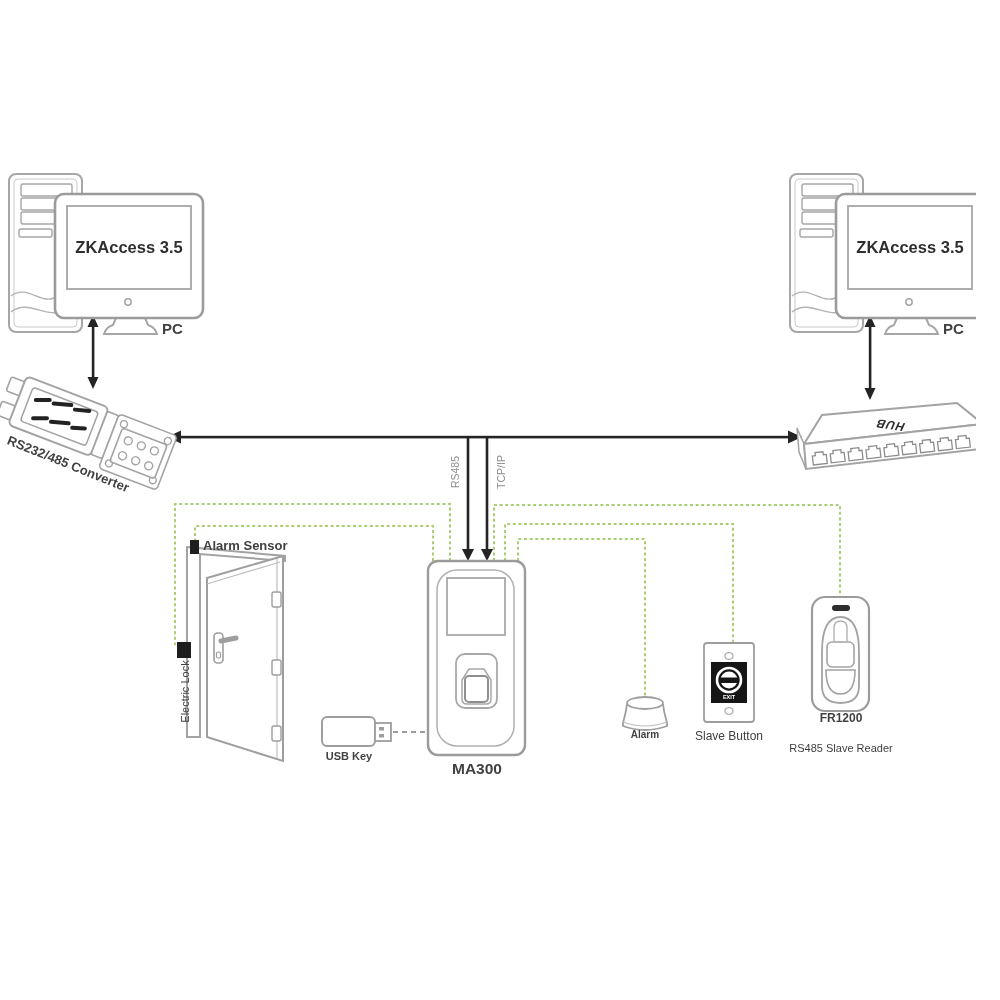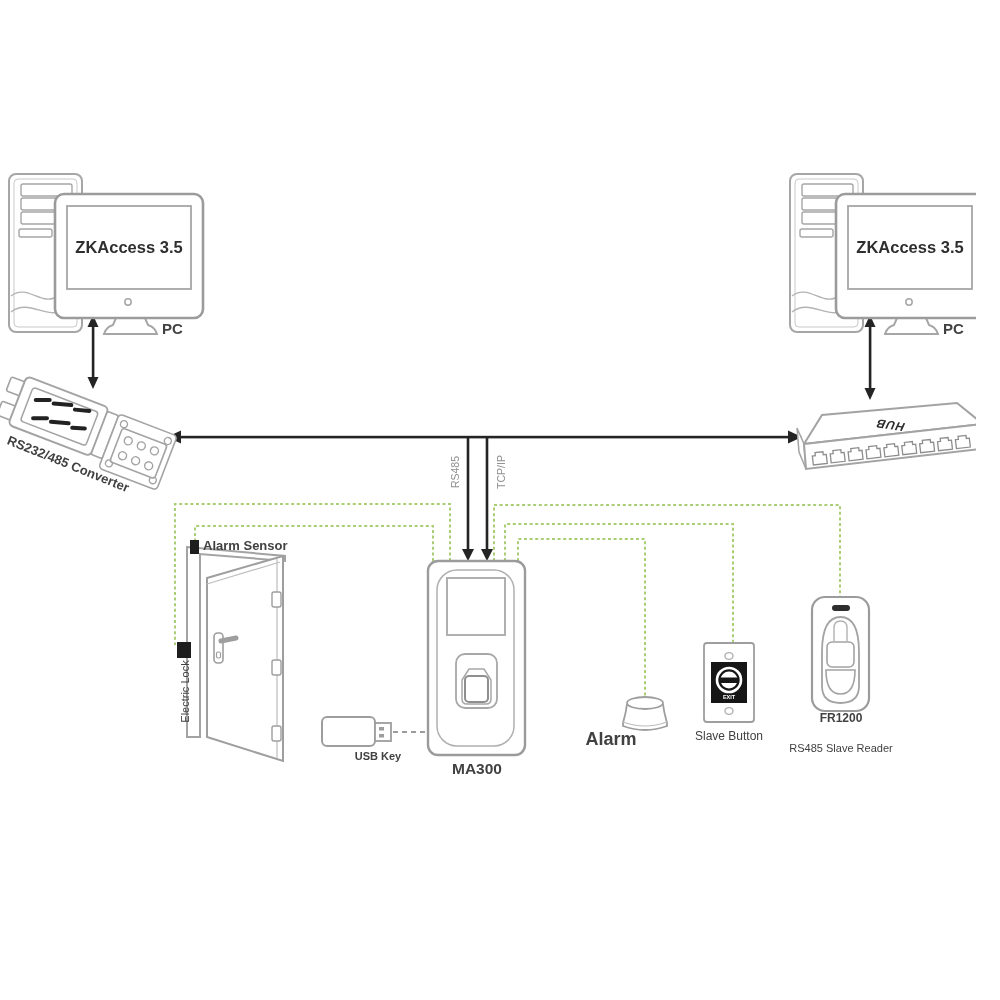--- a/index.html
+++ b/index.html
@@ -17,23 +17,23 @@
   .converter-label{left:8px; top:432px; font-size:13px; transform:rotate(22deg); transform-origin:0 50%;}
   .hub-label{left:868px; top:419px; width:44px; height:12px; font-size:12px; color:#2b2b2b;
              letter-spacing:1px; transform:rotate(188deg) skewX(-16deg);}
   .rs485-label{left:433px; top:466px; width:44px; height:12px; font-size:10.5px; font-weight:normal;
                color:#8f8f8f; transform:rotate(-90deg);}
   .tcpip-label{left:479px; top:466px; width:44px; height:12px; font-size:10.5px; font-weight:normal;
                color:#8f8f8f; transform:rotate(-90deg);}
   .door-sensor-label{left:203px; top:538px; font-size:13px;}
   .electric-lock-label{left:149px; top:685px; width:70px; height:13px; font-size:11px; font-weight:normal;
                transform:rotate(-90deg);}
-  .usb-key-label{left:320px; top:750px; width:58px; font-size:11px;margin-left:29px;}
+  .usb-key-label{left:320px; top:750px; width:58px; font-size:11px;}
   .ma300-label{left:437px; top:760px; width:80px; font-size:15.5px;}
-  .alarm-label{left:581px; top:729px; width:60px; font-size:18px;}
+  .alarm-label{left:615px; top:729px; width:60px; font-size:10px;}
   .exit-button-label{left:694px; top:729px; width:70px; font-size:12px; font-weight:normal;}
   .exit-text{left:711px; top:694px; width:36px; font-size:5.5px; color:#ffffff;}
   .fr1200-label{left:810px; top:711px; width:62px; font-size:12px;}
   .fr1200-sub-label{left:785px; top:742px; width:112px; font-size:11px; font-weight:normal;}
 </style>
 </head>
 <body>
 
 <div id="canvas">
 

